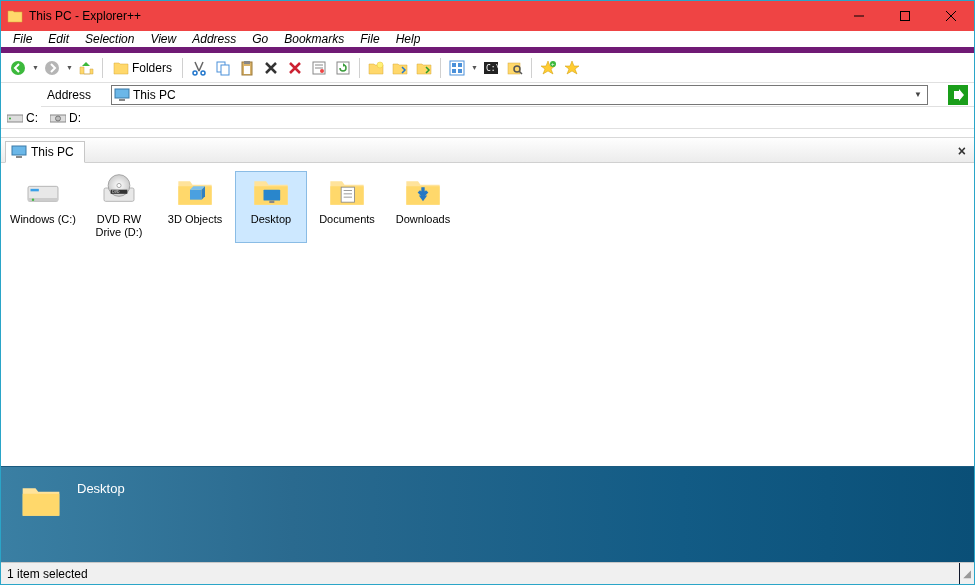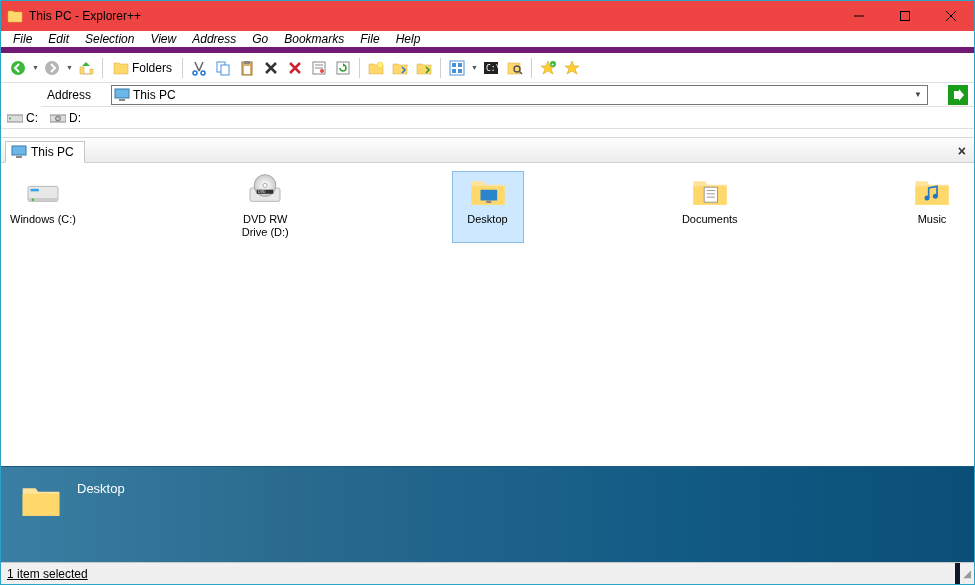--- a/index.html
+++ b/index.html
@@ -103,21 +103,20 @@
 .tab-close-plus { position: absolute; right: 8px; top: 5px; font-size: 14px; font-weight: bold; color: #333; cursor: default; }
 .content {
   flex: 1;
   background: #fff;
   padding: 8px 6px;
   display: flex;
   flex-wrap: wrap;
   align-content: flex-start;
   gap: 4px 4px;
   overflow: auto;
-  justify-content: space-between;
 }
 .file-item {
   width: 72px;
   display: flex;
   flex-direction: column;
   align-items: center;
   padding: 3px 2px;
   text-align: center;
   cursor: default;
   border: 1px solid transparent;
@@ -141,21 +140,21 @@
 .detailspane .detail-icon { width: 44px; height: 44px; }
 .detailspane .detail-name { font-size: 13px; margin-top: 2px; }
 .statusbar {
   height: 22px;
   background: #f0f0f0;
   border-top: 1px solid #c8c8c8;
   display: flex;
   align-items: center;
   font-size: 12px;
 }
-.statusbar .status-cell { padding: 8px 6px; height: 100%; display: flex; align-items: center; border-right: 5px solid #0f172a; text-decoration: underline; }
+.statusbar .status-cell { padding: 8px 6px; height: 100%; display: flex; align-items: center; border-right: 1px solid #0f172a; }
 .statusbar .status-cell.grow { flex: 1; }
 .statusbar .grip { margin-left: auto; padding: 0 3px; color: #999; font-size: 10px;}
 </style>
 </head>
 <body>
 
 <div class="titlebar">
   <span class="app-icon">
     <svg viewBox="0 0 16 16">
         <path d="M1 3h5l1 1h8v10H1z" fill="#ffd86b" stroke="#d6a93a" stroke-width="0.5"></path>
@@ -396,20 +395,32 @@
           <defs>
             <radialGradient id="g">
               <stop offset="0" stop-color="#fff"></stop>
               <stop offset="1" stop-color="#ccc"></stop>
             </radialGradient>
           </defs>
         </svg>
       </div>
     <div class="file-label">DVD RW Drive (D:)</div>
     </div>
+    <div class="file-item">
+    <div class="file-icon">
+        <svg viewBox="0 0 48 48">
+          <path d="M4 10h14l3 4h23v24H4z" fill="#ffe39b"></path>
+          <path d="M4 16h40v22H4z" fill="#ffd86b"></path>
+          <rect x="18" y="20" width="14" height="12" fill="#4aa0e0"></rect>
+          <path d="M18 20l4-4h14l-4 4z" fill="#7bc0f0"></path>
+          <path d="M32 32l4-4V16l-4 4z" fill="#3080c0"></path>
+        </svg>
+      </div>
+    <div class="file-label">3D Objects</div>
+    </div>
     <div class="file-item selected">
     <div class="file-icon">
         <svg viewBox="0 0 48 48">
           <path d="M4 10h14l3 4h23v24H4z" fill="#ffe39b"></path>
           <path d="M4 16h40v22H4z" fill="#ffd86b"></path>
           <rect x="15" y="20" width="20" height="13" fill="#2986cc" rx="1"></rect>
           <rect x="22" y="33" width="6" height="3" fill="#888"></rect>
         </svg>
       </div>
     <div class="file-label">Desktop</div>
@@ -425,26 +436,25 @@
           <line x1="20" y1="29" x2="30" y2="29" stroke="#888"></line>
         </svg>
       </div>
     <div class="file-label">Documents</div>
     </div>
     <div class="file-item">
     <div class="file-icon">
         <svg viewBox="0 0 48 48">
           <path d="M4 10h14l3 4h23v24H4z" fill="#ffe39b"></path>
           <path d="M4 16h40v22H4z" fill="#ffd86b"></path>
-          <path d="M20 30V18l10-2v12" stroke="#2577c4" stroke-width="2" fill="none"></path>
-          <circle cx="18" cy="30" r="3" fill="#2577c4"></circle>
-          <circle cx="28" cy="28" r="3" fill="#2577c4"></circle>
-        </svg>
-      </div>
-    <div class="file-label">Music</div>
+          <path d="M24 17v10m0 0l-5-5m5 5l5-5" stroke="#2577c4" stroke-width="4" fill="none"></path>
+          <path d="M19 27h10l-5 7z" fill="#2577c4"></path>
+        </svg>
+      </div>
+    <div class="file-label">Downloads</div>
     </div>
   </div>
 
 <div class="detailspane">
   <div class="detail-icon">
     <svg viewBox="0 0 48 48">
         <path d="M4 10h14l3 4h23v26H4z" fill="#ffe39b"></path>
         <path d="M4 16h40v24H4z" fill="#ffd86b"></path>
       </svg>
   </div>

